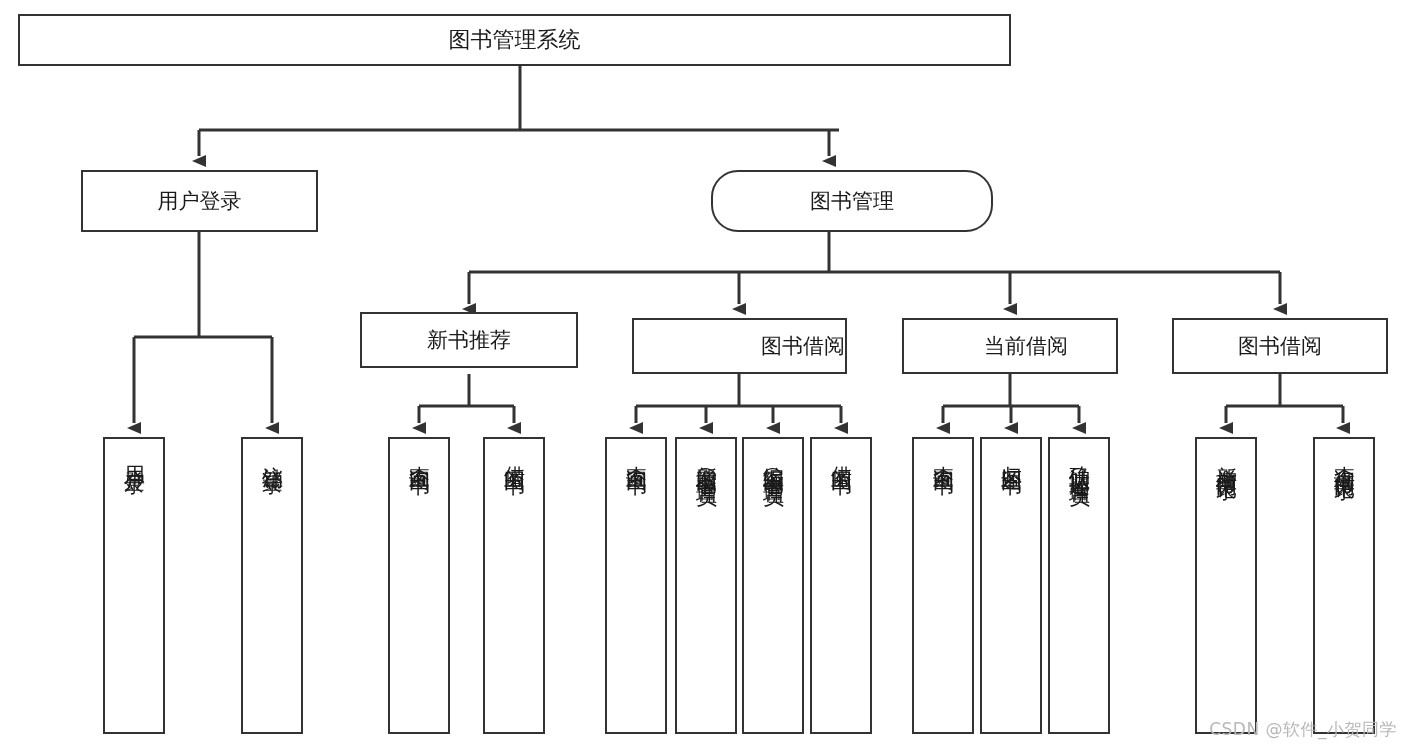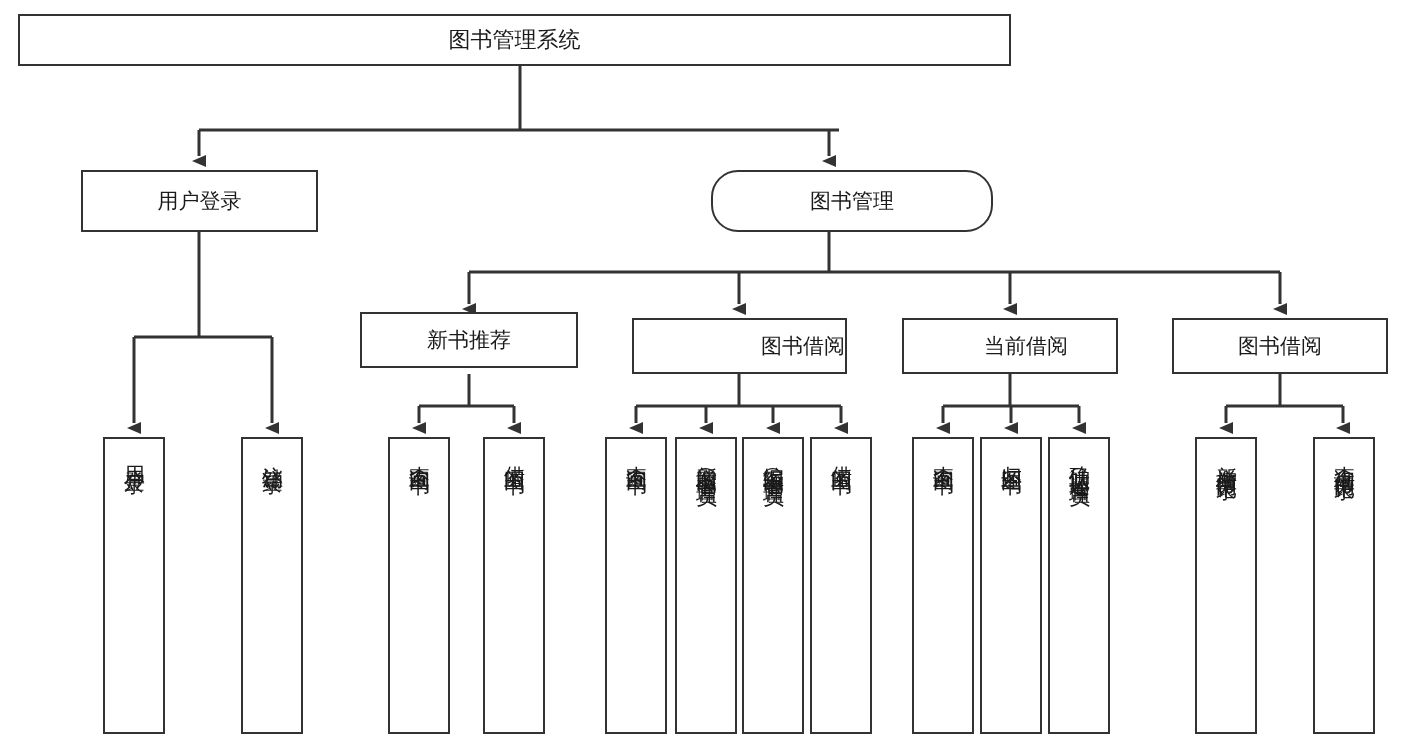--- a/index.html
+++ b/index.html
@@ -180,14 +180,15 @@
   <div class="node vert" style="left:1048px;top:437px;width:62px;height:297px;">
     <span class="label">确认归还（管理员）</span>
   </div>
   <div class="node vert" style="left:1195px;top:437px;width:62px;height:297px;">
     <span class="label">新增借阅记录</span>
   </div>
   <div class="node vert" style="left:1313px;top:437px;width:62px;height:297px;">
     <span class="label">查询借阅记录</span>
   </div>
 
+  <div class="watermark">CSDN @软件_小贺同学</div>
 
 </div>
 
 </body></html>

